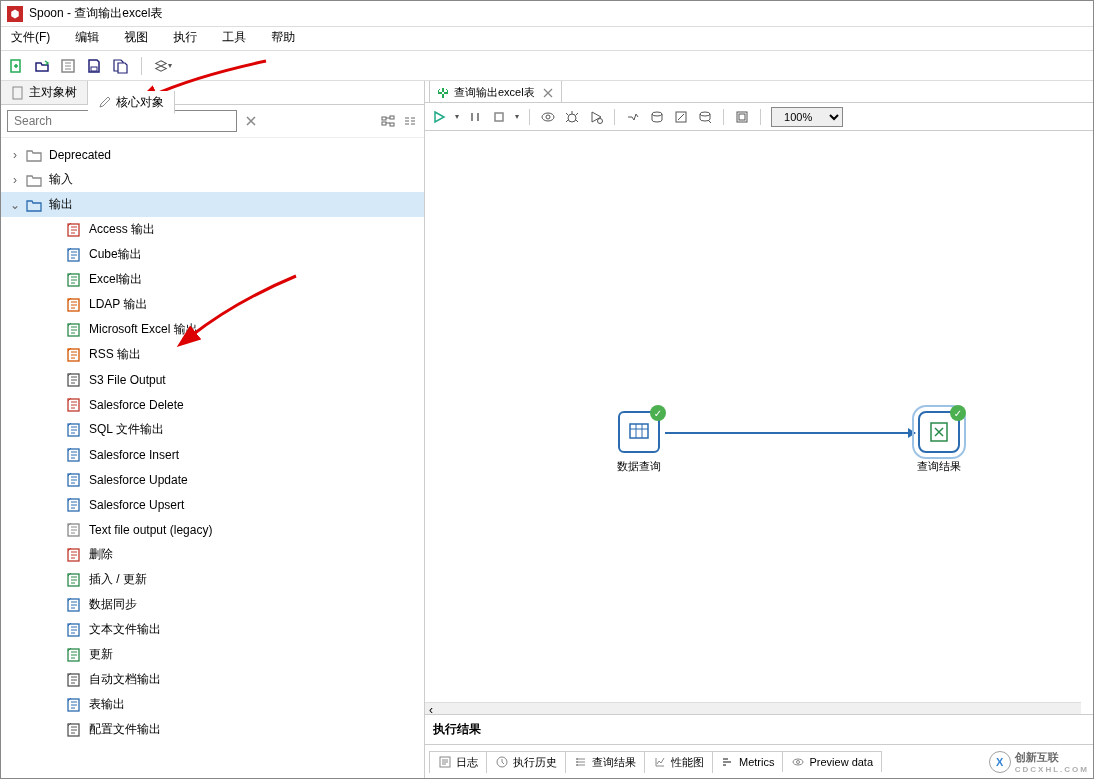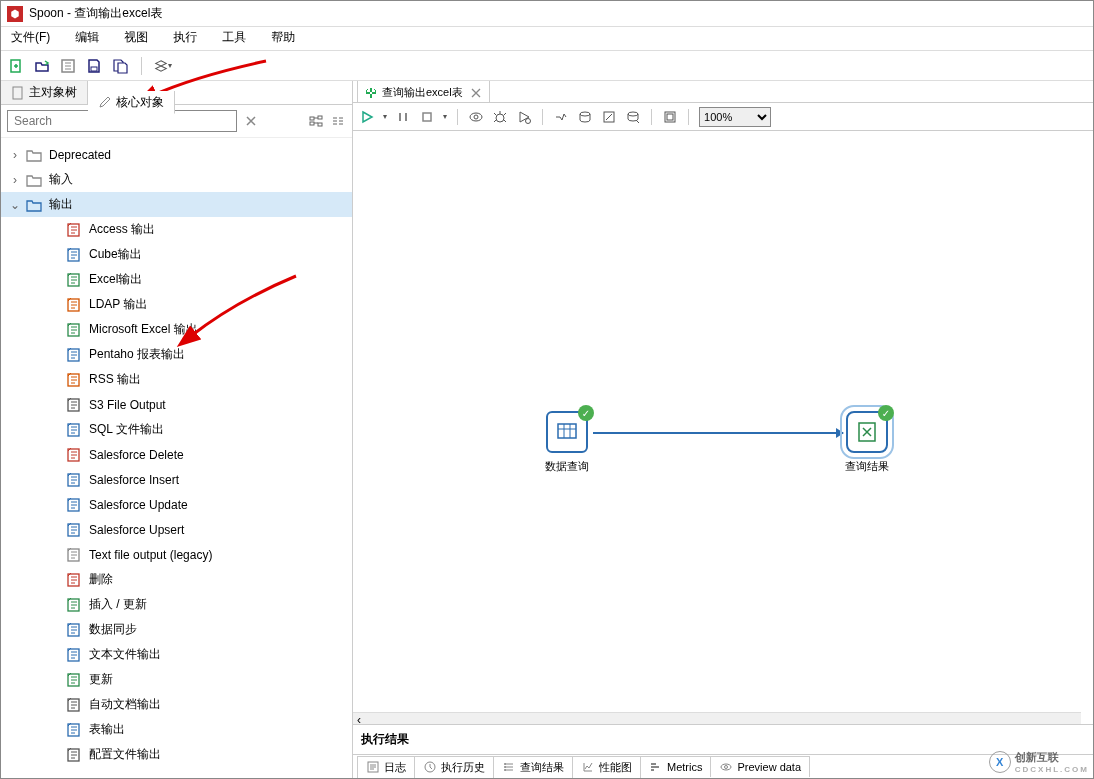--- a/index.html
+++ b/index.html
@@ -16,21 +16,21 @@
 .menubar { height:24px; display:flex; padding:0 8px; gap:21px; border-bottom:1px solid #ddd; }
 .menubar span { padding:2px 2px; cursor:default; }
 
 
 .maintoolbar { height:30px; display:flex; align-items:center; padding:0 6px; gap:8px; border-bottom:1px solid #ddd; }
 .maintoolbar .tb-icon { width:18px; height:18px; display:inline-flex; align-items:center; justify-content:center; color:#227; }
 .maintoolbar .sep { width:1px; height:18px; background:#ccc; margin:0 4px; }
 
 
 .split { flex:1; display:flex; overflow:hidden; }
-.left { width:352px; border-right:1px solid #ccc; display:flex; flex-direction:column; }
+.left { width:424px; border-right:1px solid #ccc; display:flex; flex-direction:column; }
 .right { flex:1; display:flex; flex-direction:column; position:relative; }
 
 
 .ltabs { display:flex; height:24px; border-bottom:1px solid #ccc; background:#fff; }
 .ltab { display:flex; align-items:center; gap:4px; padding:0 10px; border-right:1px solid #ccc; background:#f2f2f2; }
 .ltab.active { background:#fff; border-bottom:1px solid #fff; position:relative; top:10px; }
 .ltab .licon { width:14px; height:14px; }
 
 
 .searchrow { display:flex; align-items:center; padding:5px 6px; gap:6px; border-bottom:1px solid #eee; }
@@ -51,39 +51,39 @@
 
 .rtabbar { height:22px; display:flex; align-items:flex-end; border-bottom:1px solid #ccc; padding-left:4px; }
 .rtab { display:flex; align-items:center; gap:4px; padding:10px 8px 2px 6px; border:1px solid #ccc; border-bottom:none; background:#fff; border-radius:3px 3px 0 0; font-size:11px; }
 .rtab .tabicon { width:14px; height:14px; color:#2c8; }
 .rtab .close { margin-left:4px; color:#888; }
 
 
 .rtoolbar { height:28px; display:flex; align-items:center; padding:0 6px; gap:8px; border-bottom:1px solid #ccc; }
 .rtoolbar .ricon { width:16px; height:16px; display:inline-flex; align-items:center; justify-content:center; color:#333; }
 .rtoolbar .sep { width:1px; height:16px; background:#ccc; margin:0 2px; }
-.rtoolbar select { height:20px; font-size:11px; border:1px solid #888; padding:0 0; width:72px; }
+.rtoolbar select { height:20px; font-size:11px; border:1px solid #888; padding:0 8px; width:72px; }
 
 
 .canvas { flex:1; position:relative; background:#fff; overflow:hidden; }
 .step { position:absolute; width:48px; text-align:center; }
 .step .box { width:42px; height:42px; border:2px solid #2b6cb0; border-radius:6px; background:#fff; display:flex; align-items:center; justify-content:center; margin:0 auto; position:relative; }
 .step .box.sel { outline:2px solid #9cc3e6; outline-offset:4px; border-radius:8px; }
 .step .check { position:absolute; top:-8px; right:-8px; width:16px; height:16px; background:#4caf50; border-radius:50%; display:flex; align-items:center; justify-content:center; color:#fff; font-size:10px; }
 .step .slabel { margin-top:6px; font-size:11px; white-space:nowrap; }
 .hop { position:absolute; height:2px; background:#2b6cb0; }
 .hop::after { content:''; position:absolute; right:-1px; top:-4px; border-left:8px solid #2b6cb0; border-top:5px solid transparent; border-bottom:5px solid transparent; }
 
 .canvas-scroll-h { position:absolute; left:0; right:12px; bottom:0; height:12px; background:#f0f0f0; border-top:1px solid #ddd; }
 .canvas-scroll-h .arrow { width:12px; height:12px; display:inline-flex; align-items:center; justify-content:center; }
 
 
 .results { border-top:1px solid #ccc; }
 .results-title { font-weight:bold; padding:6px 8px; }
-.results-tabs { display:flex; border-top:1px solid #ccc; height:24px; align-items:center; padding:0 4px; gap:0; }
+.results-tabs { display:flex; border-top:1px solid #ccc; height:34px; align-items:center; padding:0 4px; gap:0; }
 .rstab { display:flex; align-items:center; gap:4px; padding:3px 8px; border:1px solid #ccc; border-bottom:none; margin-right:-1px; background:#fff; font-size:11px; }
 .rstab .rsicon { width:14px; height:14px; display:inline-flex; align-items:center; justify-content:center; }
 
 
 .watermark { position:absolute; right:4px; bottom:4px; display:flex; align-items:center; gap:4px; opacity:.8; font-size:11px; color:#444; pointer-events:none; }
 .watermark .wmicon { width:22px; height:22px; border:1px solid #888; border-radius:50%; display:flex; align-items:center; justify-content:center; font-weight:bold; color:#06c; position:relative; }
 .watermark .sub { font-size:8px; color:#999; letter-spacing:2px;font-weight:bold; }
 
 
 .arrow-annot { position:absolute; pointer-events:none; }
@@ -283,61 +283,52 @@
                 <svg width="16" height="16" viewBox="0 0 16 16">
                   <rect x="2" y="2" width="11" height="12" fill="none" stroke="#2a8a4a" stroke-width="1.3"></rect>
                   <path d="M5 1l-3 3M5 5h6M5 8h6M5 11h4" stroke="#2a8a4a" stroke-width="1"></path>
                 </svg>
               </span>
               <span class="label">Microsoft Excel 输出</span>
             </div>
             <div class="tree-row">
               <span class="ticon">
                 <svg width="16" height="16" viewBox="0 0 16 16">
-                  <rect x="2" y="2" width="11" height="12" fill="none" stroke="#2b6cb0" stroke-width="1.3"></rect>
-                  <path d="M5 1l-3 3M5 5h6M5 8h6M5 11h4" stroke="#2b6cb0" stroke-width="1"></path>
-                </svg>
-              </span>
-              <span class="label">Pentaho 报表输出</span>
-            </div>
-            <div class="tree-row">
-              <span class="ticon">
-                <svg width="16" height="16" viewBox="0 0 16 16">
                   <rect x="2" y="2" width="11" height="12" fill="none" stroke="#d35400" stroke-width="1.3"></rect>
                   <path d="M5 1l-3 3M5 5h6M5 8h6M5 11h4" stroke="#d35400" stroke-width="1"></path>
                 </svg>
               </span>
               <span class="label">RSS 输出</span>
             </div>
             <div class="tree-row">
               <span class="ticon">
                 <svg width="16" height="16" viewBox="0 0 16 16">
                   <rect x="2" y="2" width="11" height="12" fill="none" stroke="#555" stroke-width="1.3"></rect>
                   <path d="M5 1l-3 3M5 5h6M5 8h6M5 11h4" stroke="#555" stroke-width="1"></path>
                 </svg>
               </span>
               <span class="label">S3 File Output</span>
             </div>
             <div class="tree-row">
               <span class="ticon">
                 <svg width="16" height="16" viewBox="0 0 16 16">
-                  <rect x="2" y="2" width="11" height="12" fill="none" stroke="#2b6cb0" stroke-width="1.3"></rect>
-                  <path d="M5 1l-3 3M5 5h6M5 8h6M5 11h4" stroke="#2b6cb0" stroke-width="1"></path>
-                </svg>
-              </span>
-              <span class="label">SQL 文件输出</span>
-            </div>
-            <div class="tree-row">
-              <span class="ticon">
-                <svg width="16" height="16" viewBox="0 0 16 16">
                   <rect x="2" y="2" width="11" height="12" fill="none" stroke="#c0392b" stroke-width="1.3"></rect>
                   <path d="M5 1l-3 3M5 5h6M5 8h6M5 11h4" stroke="#c0392b" stroke-width="1"></path>
                 </svg>
               </span>
               <span class="label">Salesforce Delete</span>
+            </div>
+            <div class="tree-row">
+              <span class="ticon">
+                <svg width="16" height="16" viewBox="0 0 16 16">
+                  <rect x="2" y="2" width="11" height="12" fill="none" stroke="#2b6cb0" stroke-width="1.3"></rect>
+                  <path d="M5 1l-3 3M5 5h6M5 8h6M5 11h4" stroke="#2b6cb0" stroke-width="1"></path>
+                </svg>
+              </span>
+              <span class="label">SQL 文件输出</span>
             </div>
             <div class="tree-row">
               <span class="ticon">
                 <svg width="16" height="16" viewBox="0 0 16 16">
                   <rect x="2" y="2" width="11" height="12" fill="none" stroke="#2b6cb0" stroke-width="1.3"></rect>
                   <path d="M5 1l-3 3M5 5h6M5 8h6M5 11h4" stroke="#2b6cb0" stroke-width="1"></path>
                 </svg>
               </span>
               <span class="label">Salesforce Insert</span>
             </div>

